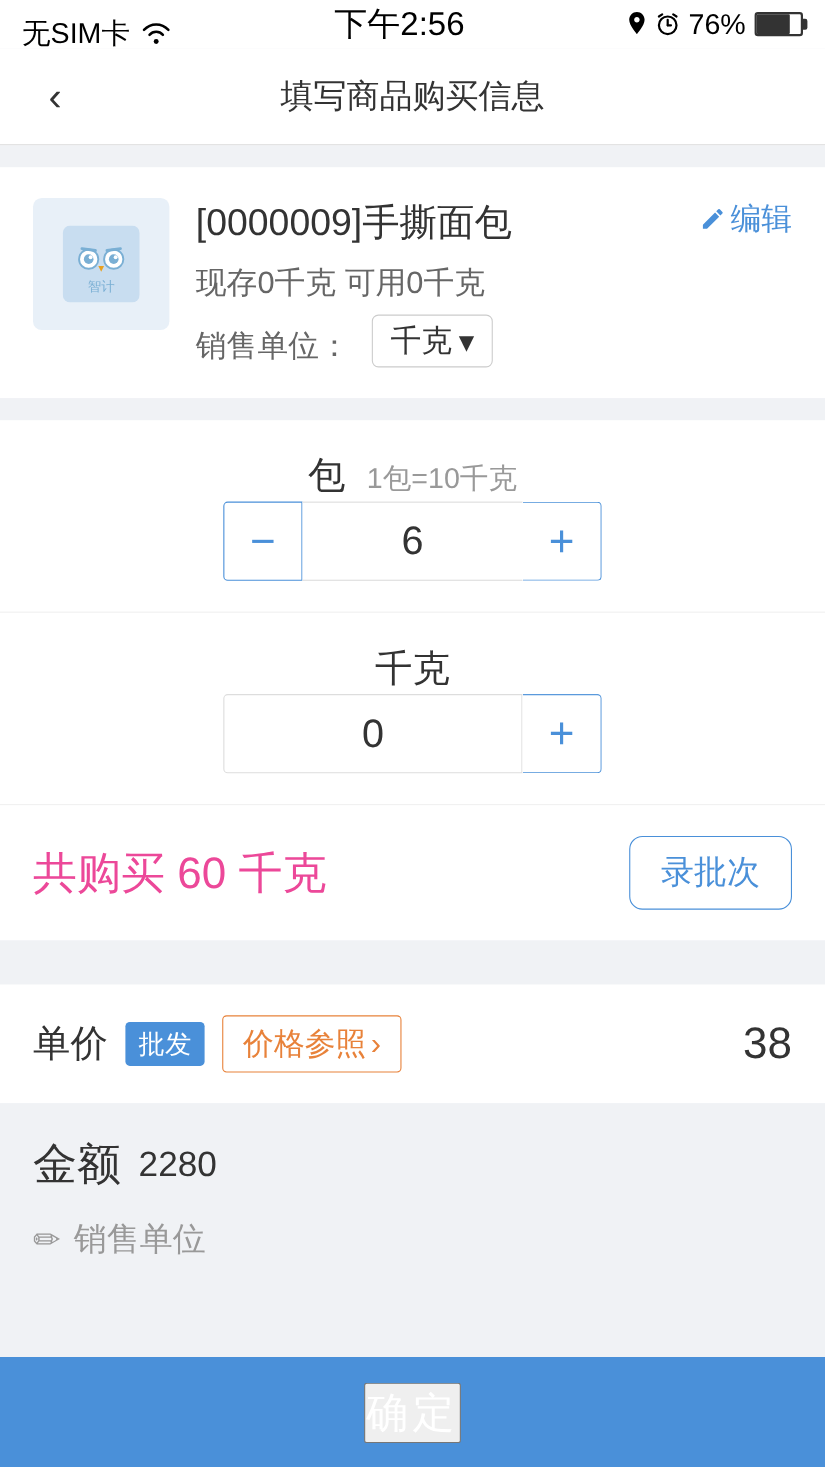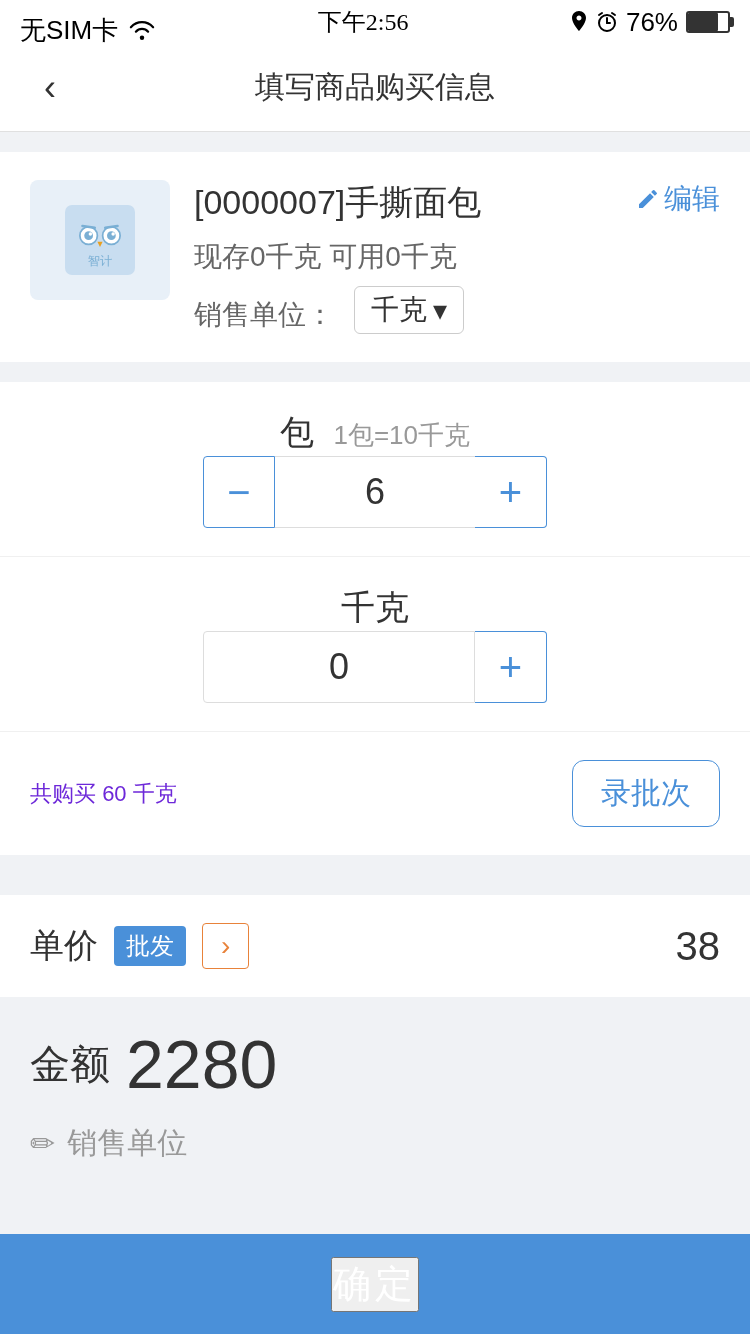--- a/index.html
+++ b/index.html
@@ -26,23 +26,22 @@
       color: #000;
     }
     .status-left {
       display: flex;
       align-items: center;
       gap: 10px;
       font-size: 26px;
       margin-top: 16px;
     }
     .status-center {
-      font-size: 24px;
+      font-size: 30px;
       font-weight: 500;
-      font-family: Liberation Serif, serif;
     }
     .status-right {
       display: flex;
       align-items: center;
       gap: 8px;
       font-size: 26px;
     }
     .battery-icon {
       display: inline-block;
       width: 44px;
@@ -101,21 +100,21 @@
     
     .product-card {
       background: #fff;
       margin-top: 20px;
       padding: 28px 30px;
       display: flex;
       align-items: flex-start;
       gap: 24px;
     }
     .product-image {
-      width: 140px;
+      width: 124px;
       height: 120px;
       background: #e8f0f8;
       border-radius: 8px;
       display: flex;
       align-items: center;
       justify-content: center;
       flex-shrink: 0;
     }
     .product-image svg {
       width: 70px;
@@ -243,22 +242,22 @@
 
     
     .total-row {
       background: #fff;
       padding: 28px 30px;
       display: flex;
       align-items: center;
       justify-content: space-between;
     }
     .total-label {
-      font-size: 22px;
-      color: #6d28d9;
+      font-size: 40px;
+      color: #ec4899;
     }
     .record-batch-btn {
       border: 1px solid #4a90d9;
       color: #4a90d9;
       font-size: 30px;
       padding: 12px 28px;
       border-radius: 12px;
       background: #fff;
       cursor: pointer;
     }
@@ -314,21 +313,21 @@
       align-items: center;
       gap: 16px;
       margin-bottom: 20px;
     }
     .amount-label {
       font-size: 40px;
       color: #333;
       font-weight: 400;
     }
     .amount-value {
-      font-size: 68px;
+      font-size: 32px;
       color: #333;
       font-weight: 500;
     }
     .note-row {
       display: flex;
       align-items: center;
       gap: 12px;
       color: #999;
       font-size: 30px;
     }
@@ -417,21 +416,21 @@
       <path d="M37 42 L40 48 L43 42 Z" fill="#e8a020"></path>
 
       <path d="M20 24 L34 26" stroke="#7aafd4" stroke-width="3" stroke-linecap="round"></path>
       <path d="M46 26 L60 24" stroke="#7aafd4" stroke-width="3" stroke-linecap="round"></path>
 
       <text x="40" y="68" text-anchor="middle" font-size="14" fill="#7aafd4" font-family="PingFang SC, sans-serif">智计</text>
     </svg>
   </div>
   <div class="product-info">
     <div class="product-header">
-      <span class="product-name">[0000007]手撕面包</span>
+      <span class="product-name">[0000009]手撕面包</span>
       <span class="edit-link">
         <svg width="24" height="24" viewBox="0 0 24 24" fill="none">
           <path d="M3 17.25V21h3.75L17.81 9.94l-3.75-3.75L3 17.25zM20.71 7.04a1 1 0 0 0 0-1.41l-2.34-2.34a1 1 0 0 0-1.41 0l-1.83 1.83 3.75 3.75 1.83-1.83z" fill="#4a90d9"></path>
         </svg>
         <span>编辑</span>
       </span>
     </div>
     <div class="product-stock">现存0千克   可用0千克</div>
     <div class="product-unit">
       <span>销售单位：</span>
@@ -475,20 +474,21 @@
   <button class="record-batch-btn">录批次</button>
 </div>
 
 <div class="divider"></div>
 
 <div class="price-section">
   <div class="price-row">
     <span class="price-label">单价</span>
     <span class="price-tag">批发</span>
     <button class="price-ref-btn">
+      <span>价格参照</span>
       <span>›</span>
     </button>
     <span class="price-value">38</span>
   </div>
 </div>
 
 <div class="amount-section">
   <div class="amount-row">
     <span class="amount-label">金额</span>
     <span class="amount-value">2280</span>

